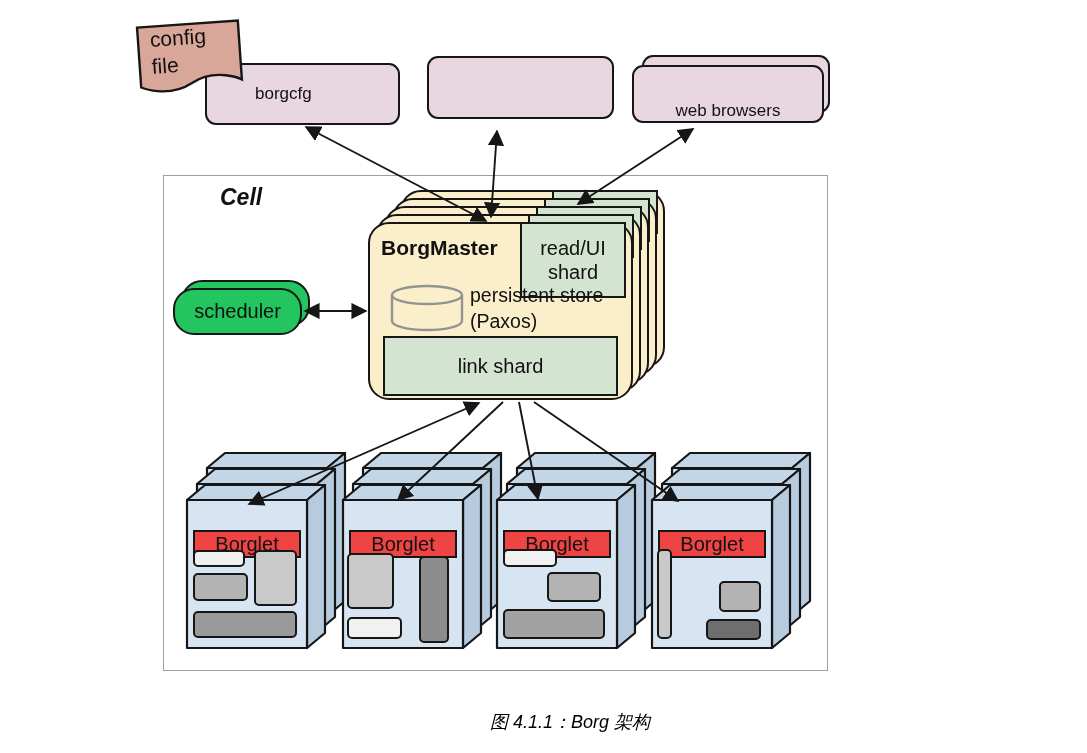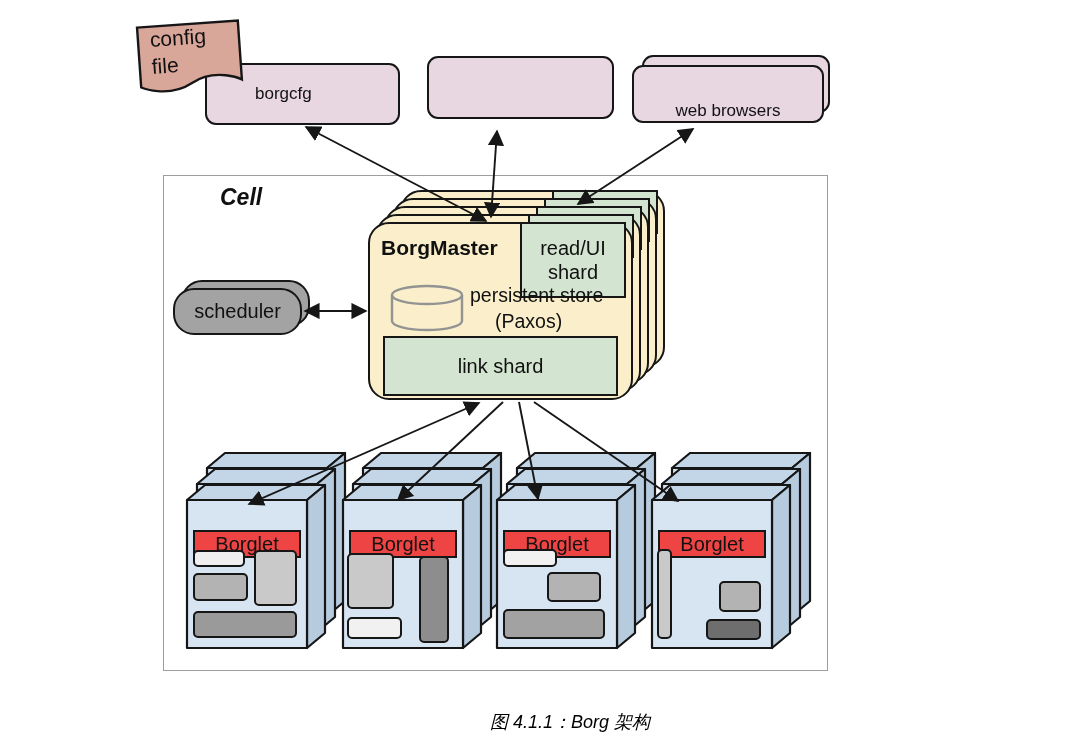--- a/index.html
+++ b/index.html
@@ -24,34 +24,34 @@
   #borgcfg{left:205px;top:63px;width:195px;height:62px;line-height:58px;padding-left:48px;}
   #clt-back{left:427px;top:56px;width:187px;height:63px;}
   #clt-front{left:418px;top:65px;width:187px;height:63px;display:flex;align-items:center;padding-left:13px;line-height:1.2;}
   #wb-back{left:642px;top:55px;width:188px;height:58px;}
   #wb-front{left:632px;top:65px;width:192px;height:58px;display:flex;align-items:flex-end;justify-content:center;}
 
   
   #config-file-text{left:149px;top:27px;width:84px;font-size:21px;line-height:1.28;transform:rotate(-4deg);transform-origin:left top;}
 
   
-  .creambox{background:#a3a3a3;border:2.2px solid #161616;}
+  .creambox{background:#22c55e;border:2.2px solid #161616;}
   #sched-back{left:181px;top:280px;width:129px;height:47px;}
   #sched-front{left:173px;top:288px;width:129px;height:47px;display:flex;align-items:center;justify-content:center;font-size:20px;}
 
   
   .bm-layer{width:265px;height:178px;background:#faefca;border:2.2px solid #161616;position:absolute;box-sizing:border-box;}
   .bm-greenstrip{position:absolute;left:150px;top:-2px;width:106px;height:44px;background:#d3e4d0;border:2.2px solid #161616;box-sizing:border-box;}
   #bm-front{left:368px;top:222px;}
   #bm-title{position:absolute;left:11px;top:12px;font-size:21px;font-weight:bold;}
   #bm-readui{position:absolute;left:150px;top:-2px;width:106px;height:76px;background:#d3e4d0;border:2.2px solid #161616;box-sizing:border-box;
              display:flex;align-items:center;justify-content:center;text-align:center;font-size:20px;line-height:1.2;padding:0 6px;}
   #bm-cyl{position:absolute;left:18px;top:60px;}
   #bm-ps1{position:absolute;left:100px;top:60px;font-size:19.5px;}
-  #bm-ps2{position:absolute;left:100px;top:86px;font-size:19.5px;margin-left:25px;}
+  #bm-ps2{position:absolute;left:100px;top:86px;font-size:19.5px;}
   #bm-linkshard{position:absolute;left:13px;top:112px;width:235px;height:60px;background:#d3e4d0;border:2.2px solid #161616;box-sizing:border-box;
                 display:flex;align-items:center;justify-content:center;font-size:20px;}
 
   
   .borglet-label{position:absolute;top:530px;width:108px;height:28px;background:#ef4444;border:2.2px solid #161616;box-sizing:border-box;
                  display:flex;align-items:center;justify-content:center;font-size:20px;z-index:4;}
   .task{position:absolute;border:2.2px solid #161616;border-radius:5px;box-sizing:border-box;z-index:4;}
 
   
   #caption{left:400px;top:710px;width:340px;text-align:center;font-size:18px;font-style:italic;color:#000000;z-index:2;}

